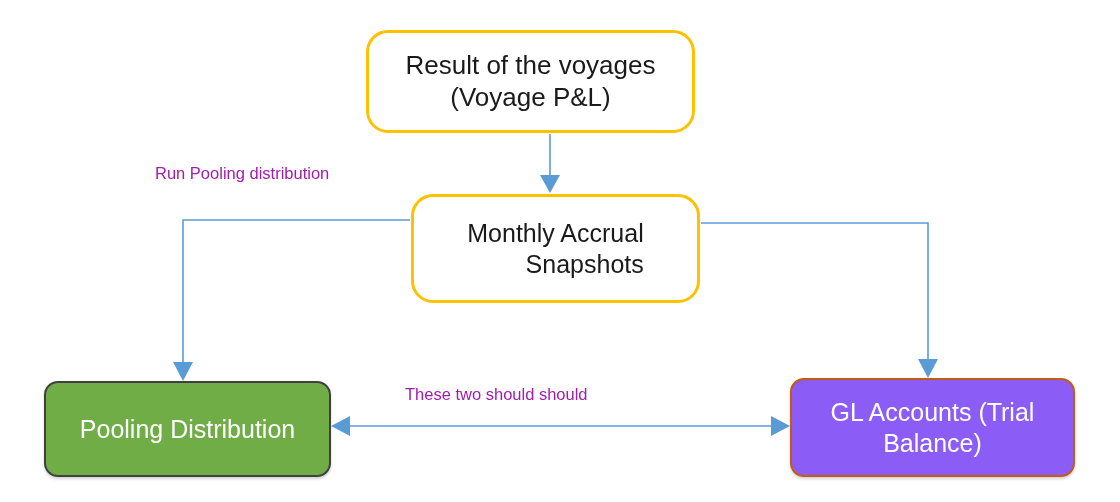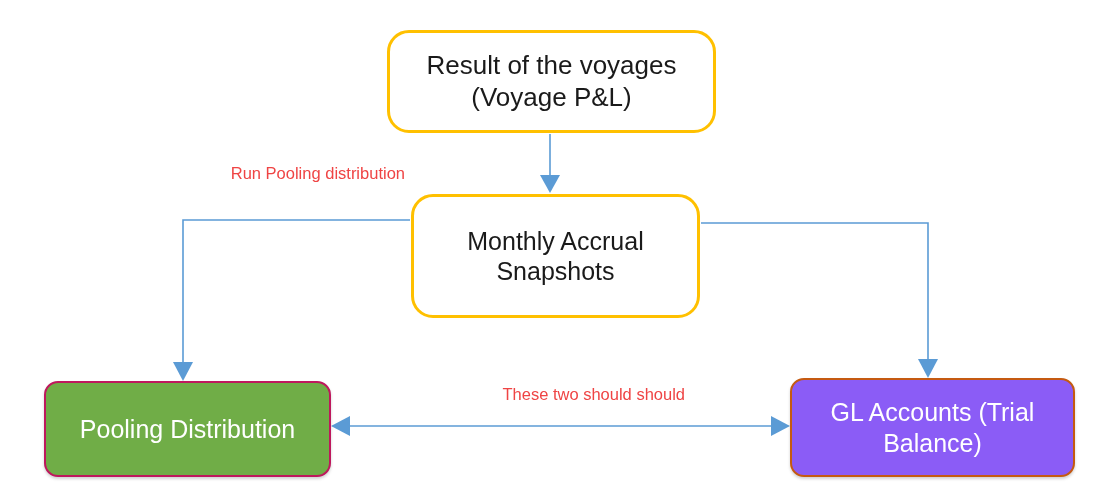--- a/index.html
+++ b/index.html
@@ -37,52 +37,53 @@
   }
 
   
   .node.filled {
     color: #ffffff;
     border-radius: 14px;
     box-shadow: 0 2px 3px rgba(0,0,0,0.18);
   }
   .node.filled.green {
     background: #70AD47;
-    border: 2px solid #be185d;
+    border: 2px solid #404040;
   }
   .node.filled.orange {
     background: #8b5cf6;
     border: 2px solid #C55A11;
   }
 
   
   #node-voyage-result {
-    left: 387px; top: 30px; width: 329px; height: 103px;
+    left: 366px; top: 30px; width: 329px; height: 103px;
     font-size: 26px;
   }
   #node-monthly-accrual {
-    left: 411px; top: 194px; width: 289px; height: 124px;
+    left: 411px; top: 194px; width: 289px; height: 109px;
     font-size: 25px;
+    text-align: right;
   }
   #node-pooling-distribution {
     left: 44px; top: 381px; width: 287px; height: 96px;
     font-size: 25px;
   }
   #node-gl-accounts {
     left: 790px; top: 378px; width: 285px; height: 99px;
     font-size: 25px;
   }
 
   
   .edge-label {
     position: absolute;
-    color: #ef4444;
+    color: #a21caf;
     font-size: 16.5px;
     line-height: 1.32;
-    text-align: right;
+    text-align: left;
     white-space: pre-line;
   }
   #label-run-pooling {
     left: 155px; top: 163px; width: 250px;
   }
   #label-posting-accrual {
     left: 730px; top: 155px; width: 212px;
   }
   #label-should-match {
     left: 405px; top: 384px; width: 280px;

